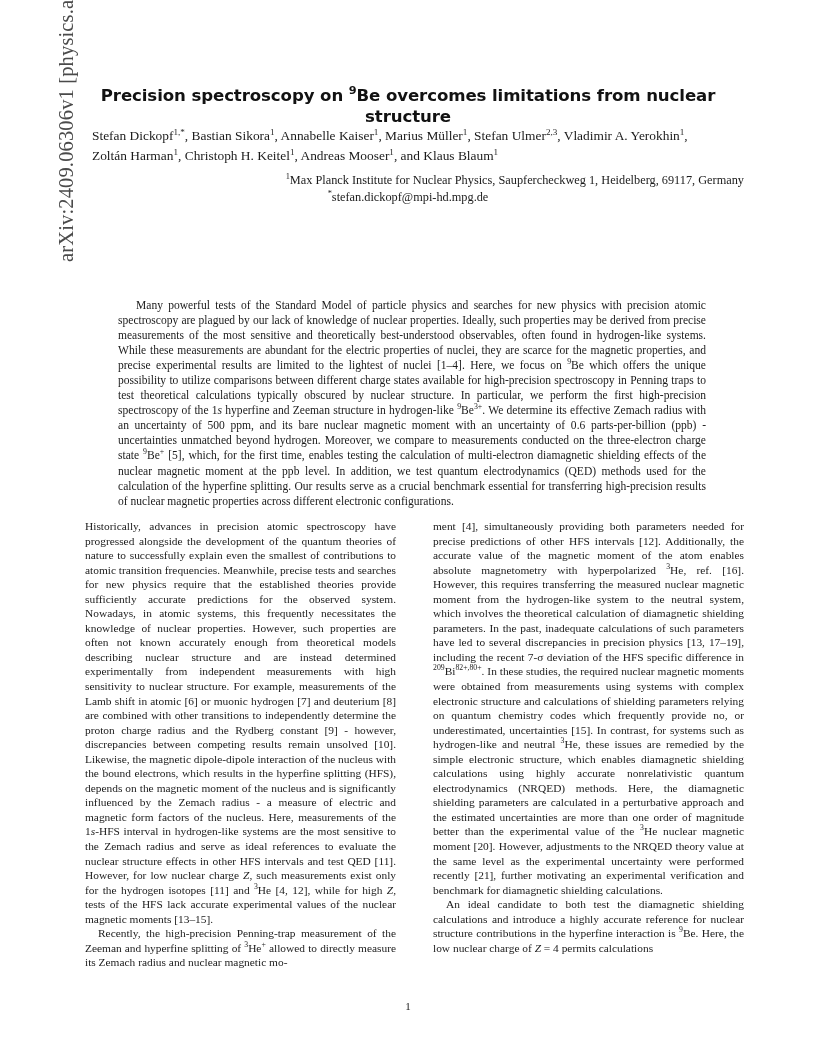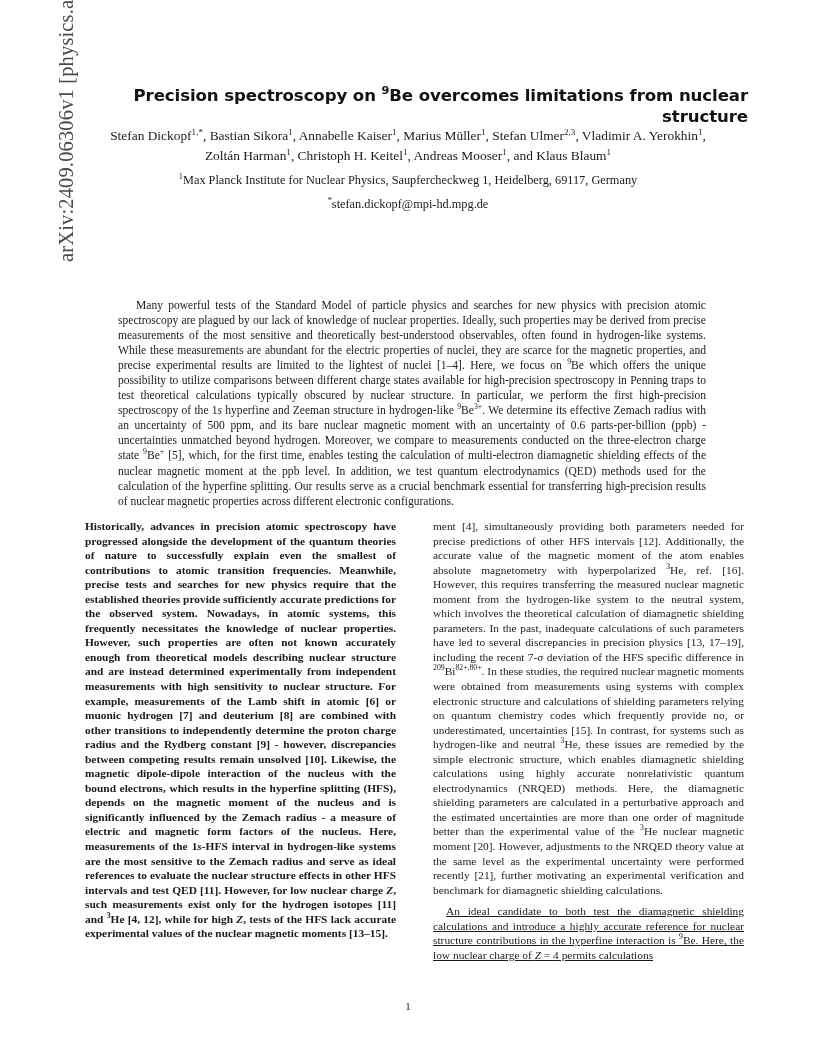--- a/index.html
+++ b/index.html
@@ -44,56 +44,56 @@
     color: #4a4a4a;
     letter-spacing: 0.15px;
   }
 
   
   .title {
     position: absolute;
     left: 68px;
     top: 86px;
     width: 680px;
-    text-align: right;
+    text-align: center;
     font-family: "DejaVu Sans", "Liberation Sans", sans-serif;
     font-weight: bold;
     font-size: 16.6px;
     line-height: 1.25;
     letter-spacing: -0.1px;
     color: #121212;
   }
 
   
   .authors {
     position: absolute;
     left: 92px;
     top: 126px;
     width: 632px;
-    text-align: center;
+    text-align: left;
     font-size: 13.4px;
     line-height: 20px;
     color: #1a1a1a;
   }
 
   
   .affiliations {
     position: absolute;
     left: 72px;
     top: 172px;
     width: 672px;
     text-align: center;
     font-size: 12.3px;
     line-height: 17.2px;
     color: #1a1a1a;
   }
-  .affil-line { display: block; }
+  .affil-line { display: block; text-align: right; }
   .email-line {
     display: block;
-    margin-top: 7px;
+    margin-top: 0;
   }
 
   
   .abstract {
     position: absolute;
     left: 106px;
     top: 286px;
     width: 612px;
     font-size: 11.55px;
     line-height: 15.05px;
@@ -118,29 +118,29 @@
   .col {
     position: absolute;
     top: 0;
     width: 311px;
     font-size: 11.4px;
     line-height: 14.55px;
     text-align: justify;
     text-justify: inter-word;
     color: #1a1a1a;
   }
-  .col.left  { left: 0; font-weight: bold; }
+  .col.left  { left: 0; }
   .col.right { left: 348px; }
   .col p {
     margin: 0;
     text-indent: 13px;
   }
   .col p.noindent { text-indent: 0; }
   .col p + p { margin-top: 0; }
-  .col p.spaced { margin-top: 7px; text-decoration: underline; }
+  .col p.spaced { margin-top: 0; }
 
   
   sup, sub {
     font-size: 0.68em;
     line-height: 0;
   }
   .mathit { font-style: italic; }
 
   
   .folio {
@@ -177,20 +177,21 @@
   </div>
 
   <div class="abstract">
     <p><span>Many powerful tests of the Standard Model of particle physics and searches for new physics with precision atomic spectroscopy are plagued by our lack of knowledge of nuclear properties. Ideally, such properties may be derived from precise measurements of the most sensitive and theoretically best-understood observables, often found in hydrogen-like systems. While these measurements are abundant for the electric properties of nuclei, they are scarce for the magnetic properties, and precise experimental results are limited to the lightest of nuclei [1–4]. Here, we focus on </span><sup>9</sup><span>Be which offers the unique possibility to utilize comparisons between different charge states available for high-precision spectroscopy in Penning traps to test theoretical calculations typically obscured by nuclear structure. In particular, we perform the first high-precision spectroscopy of the 1</span><span class="mathit">s</span><span> hyperfine and Zeeman structure in hydrogen-like </span><sup>9</sup><span>Be</span><sup>3+</sup><span>. We determine its effective Zemach radius with an uncertainty of 500 ppm, and its bare nuclear magnetic moment with an uncertainty of 0.6 parts-per-billion (ppb) - uncertainties unmatched beyond hydrogen. Moreover, we compare to measurements conducted on the three-electron charge state </span><sup>9</sup><span>Be</span><sup>+</sup><span> [5], which, for the first time, enables testing the calculation of multi-electron diamagnetic shielding effects of the nuclear magnetic moment at the ppb level. In addition, we test quantum electrodynamics (QED) methods used for the calculation of the hyperfine splitting. Our results serve as a crucial benchmark essential for transferring high-precision results of nuclear magnetic properties across different electronic configurations.</span></p>
   </div>
 
   <div class="body-cols">
 
     <div class="col left">
       <p class="noindent"><span>Historically, advances in precision atomic spectroscopy have progressed alongside the development of the quantum theories of nature to successfully explain even the smallest of contributions to atomic transition frequencies. Meanwhile, precise tests and searches for new physics require that the established theories provide sufficiently accurate predictions for the observed system. Nowadays, in atomic systems, this frequently necessitates the knowledge of nuclear properties. However, such properties are often not known accurately enough from theoretical models describing nuclear structure and are instead determined experimentally from independent measurements with high sensitivity to nuclear structure. For example, measurements of the Lamb shift in atomic [6] or muonic hydrogen [7] and deuterium [8] are combined with other transitions to independently determine the proton charge radius and the Rydberg constant [9] - however, discrepancies between competing results remain unsolved [10]. Likewise, the magnetic dipole-dipole interaction of the nucleus with the bound electrons, which results in the hyperfine splitting (HFS), depends on the magnetic moment of the nucleus and is significantly influenced by the Zemach radius - a measure of electric and magnetic form factors of the nucleus. Here, measurements of the 1</span><span class="mathit">s</span><span>-HFS interval in hydrogen-like systems are the most sensitive to the Zemach radius and serve as ideal references to evaluate the nuclear structure effects in other HFS intervals and test QED [11]. However, for low nuclear charge </span><span class="mathit">Z</span><span>, such measurements exist only for the hydrogen isotopes [11] and </span><sup>3</sup><span>He</span><span> [4, 12], while for high </span><span class="mathit">Z</span><span>, tests of the HFS lack accurate experimental values of the nuclear magnetic moments [13–15].</span></p>
+      <p><span>Recently, the high-precision Penning-trap measurement of the Zeeman and hyperfine splitting of </span><sup>3</sup><span>He</span><sup>+</sup><span> allowed to directly measure its Zemach radius and nuclear magnetic mo-</span></p>
     </div>
 
     <div class="col right">
       <p class="noindent"><span>ment [4], simultaneously providing both parameters needed for precise predictions of other HFS intervals [12]. Additionally, the accurate value of the magnetic moment of the atom enables absolute magnetometry with hyperpolarized </span><sup>3</sup><span>He</span><span>, ref. [16]. However, this requires transferring the measured nuclear magnetic moment from the hydrogen-like system to the neutral system, which involves the theoretical calculation of diamagnetic shielding parameters. In the past, inadequate calculations of such parameters have led to several discrepancies in precision physics [13, 17–19], including the recent 7-σ deviation of the HFS specific difference in </span><sup>209</sup><span>Bi</span><sup>82+,80+</sup><span>. In these studies, the required nuclear magnetic moments were obtained from measurements using systems with complex electronic structure and calculations of shielding parameters relying on quantum chemistry codes which frequently provide no, or underestimated, uncertainties [15]. In contrast, for systems such as hydrogen-like and neutral </span><sup>3</sup><span>He</span><span>, these issues are remedied by the simple electronic structure, which enables diamagnetic shielding calculations using highly accurate nonrelativistic quantum electrodynamics (NRQED) methods. Here, the diamagnetic shielding parameters are calculated in a perturbative approach and the estimated uncertainties are more than one order of magnitude better than the experimental value of the </span><sup>3</sup><span>He</span><span> nuclear magnetic moment [20]. However, adjustments to the NRQED theory value at the same level as the experimental uncertainty were performed recently [21], further motivating an experimental verification and benchmark for diamagnetic shielding calculations.</span></p>
       <p class="spaced"><span>An ideal candidate to both test the diamagnetic shielding calculations and introduce a highly accurate reference for nuclear structure contributions in the hyperfine interaction is </span><sup>9</sup><span>Be</span><span>. Here, the low nuclear charge of </span><span class="mathit">Z</span><span> = 4</span><span> permits calculations</span></p>
     </div>
 
   </div>
 
   <div class="folio">1</div>

